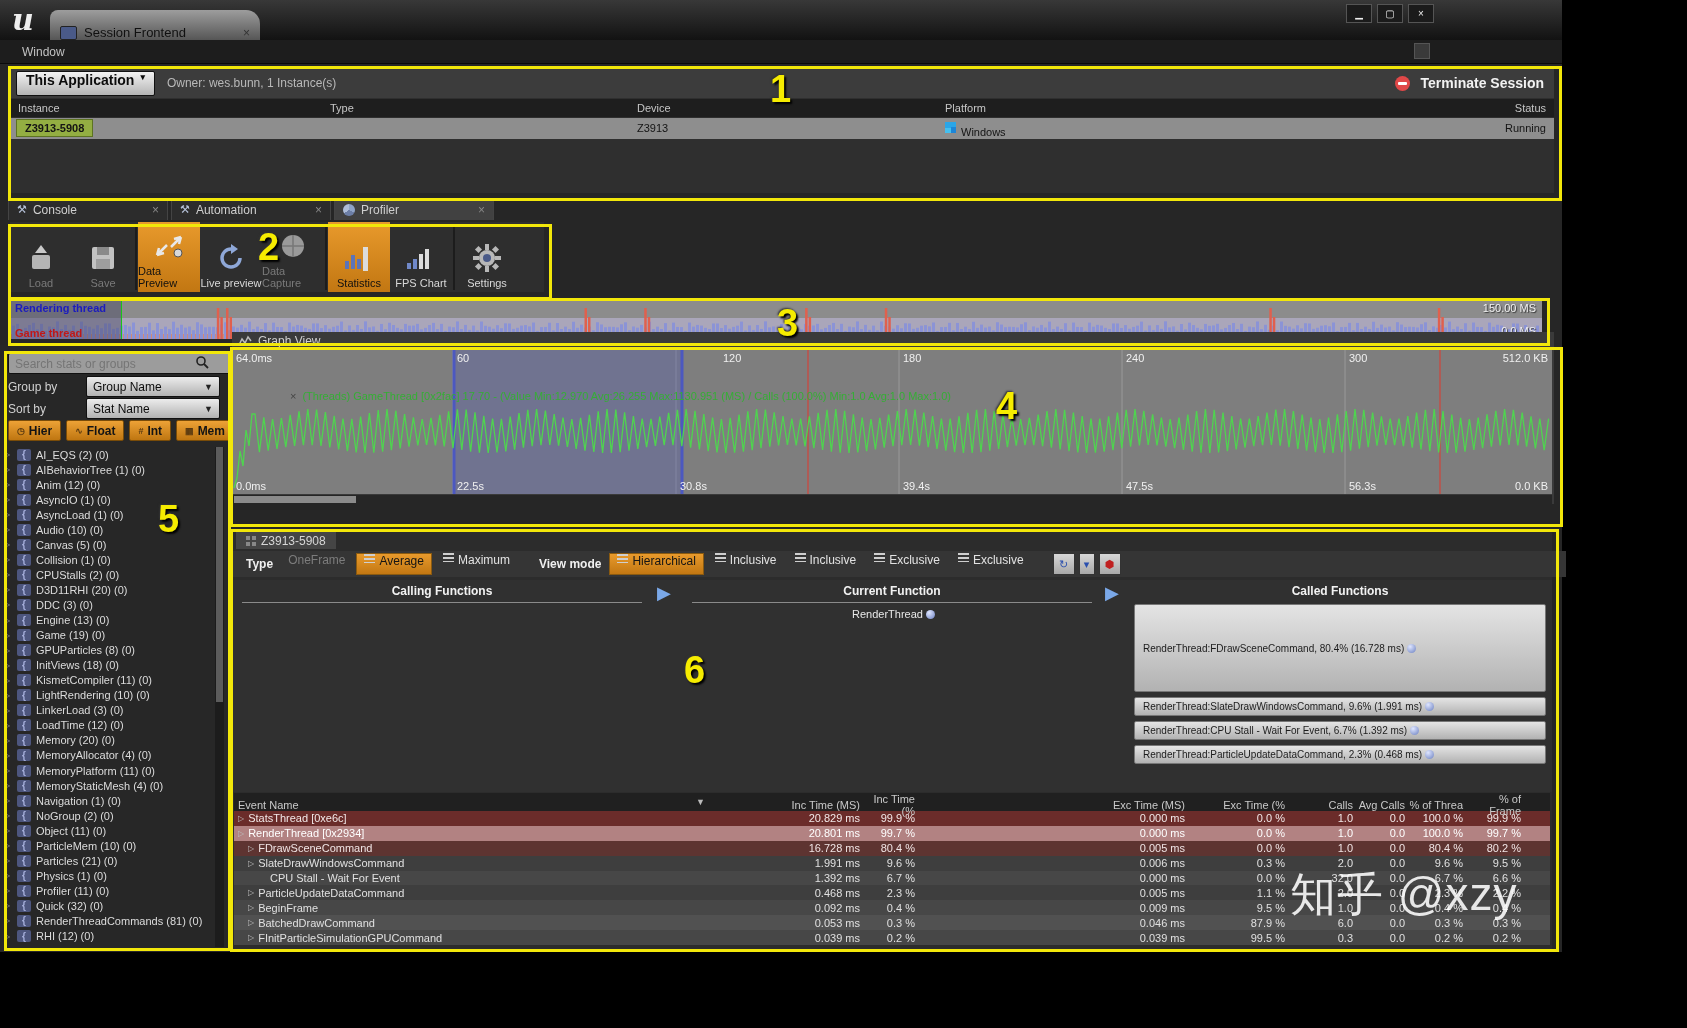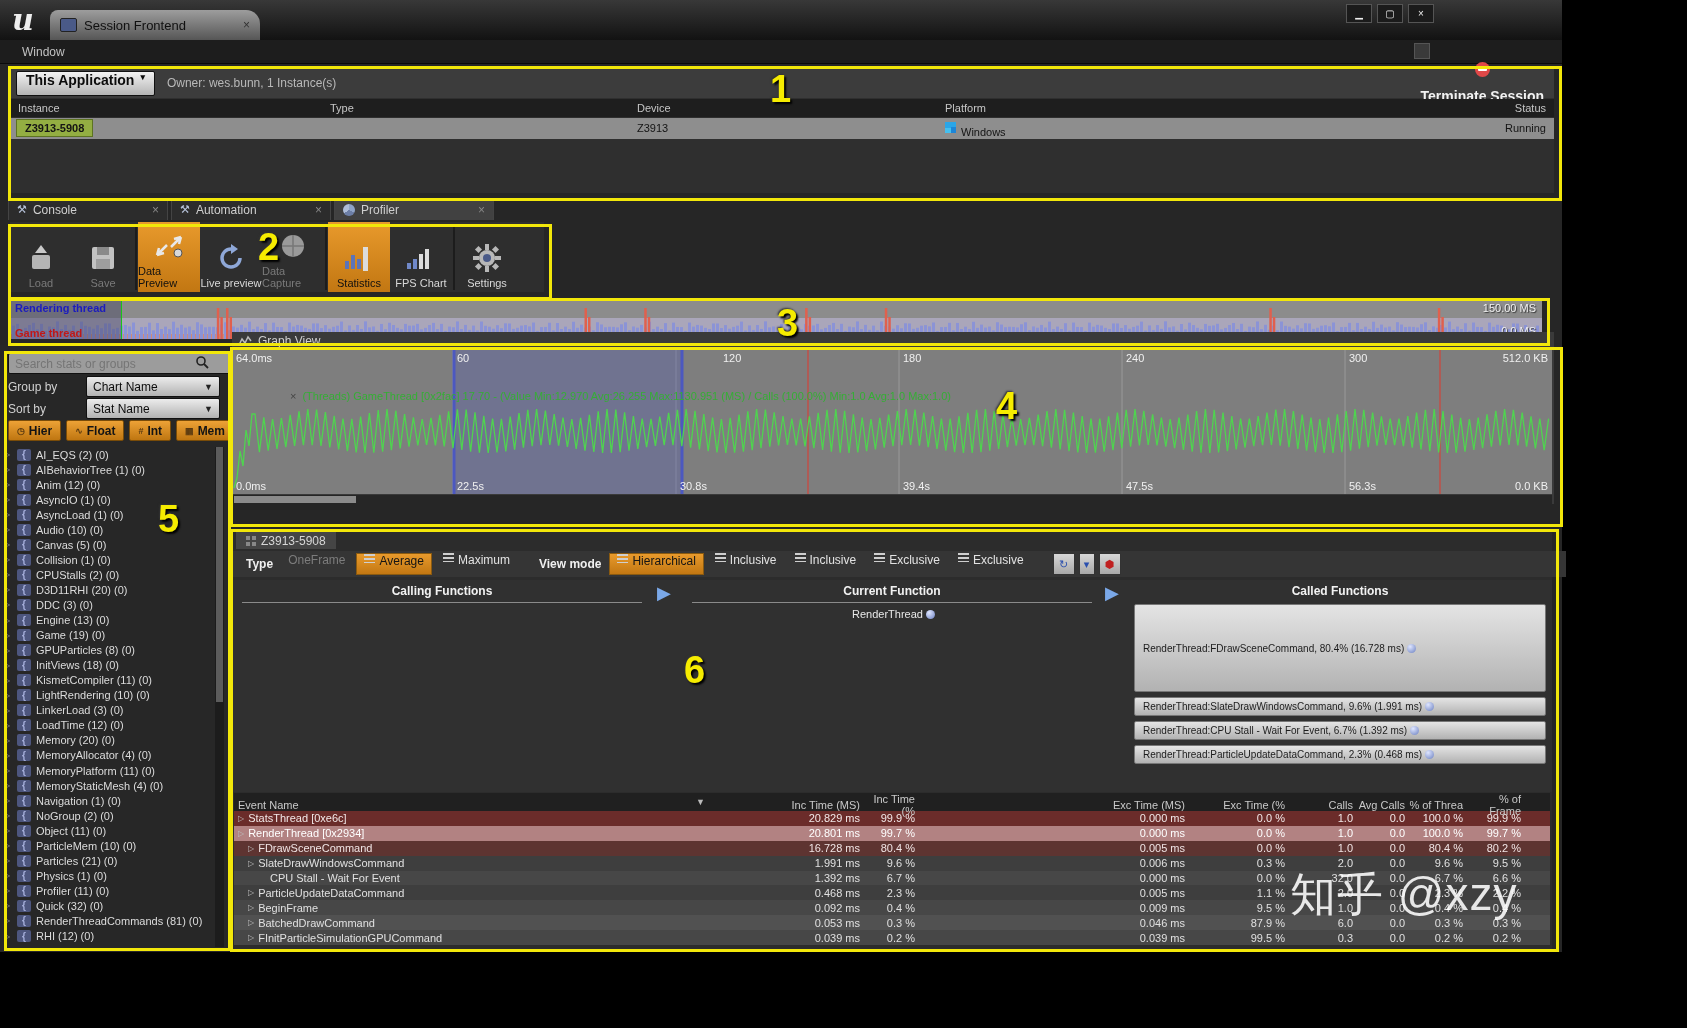--- a/index.html
+++ b/index.html
@@ -7,40 +7,40 @@
          font-family:"Liberation Sans",sans-serif;color:#ddd;font-size:11px;}
   .abs{position:absolute;}
   
   .win{position:absolute;left:0;top:0;width:1562px;height:952px;background:#262626;}
   .titlebar{position:absolute;left:0;top:0;width:100%;height:40px;
             background:linear-gradient(#383838,#121212);}
   .ue-logo{position:absolute;left:12px;top:2px;width:34px;height:34px;color:#eee;
            font-family:"DejaVu Serif",serif;font-size:30px;font-style:italic;font-weight:bold;}
   .doc-tab{position:absolute;left:50px;top:10px;width:190px;height:30px;
            background:linear-gradient(#9d9d9d,#565656);border-radius:8px 14px 0 0;
-           display:flex;align-items:center;gap:7px;padding:0 10px;color:#101010;font-size:13px;}
+           display:flex;align-items:flex-end;gap:7px;padding:0 10px;color:#101010;font-size:13px;}
   .doc-tab .ticon{width:15px;height:12px;background:#4a5a88;border:1px solid #222;border-radius:2px;}
   .doc-tab .closex{margin-left:auto;color:#333;font-size:12px;}
   .winctl{position:absolute;right:128px;top:4px;display:flex;gap:5px;}
   .winctl div{width:24px;height:17px;background:#1b1b1b;border:1px solid #555;color:#eee;
               font-size:10px;display:flex;align-items:center;justify-content:center;}
   .menubar{position:absolute;left:0;top:40px;width:100%;height:23px;background:#1d1d1d;
            border-bottom:1px solid #0a0a0a;display:flex;align-items:center;}
   .menubar span{margin-left:22px;color:#c2c2c2;font-size:12px;}
   .menugrip{position:absolute;right:132px;top:3px;width:14px;height:14px;background:#3a3a3a;border:1px solid #555;}
   
   .session{position:absolute;left:10px;top:68px;width:1544px;height:125px;background:#2f2f2f;}
   .sess-top{position:absolute;left:0;top:0;width:100%;height:30px;background:#3c3c3c;
             display:flex;align-items:center;}
   .app-select{margin-left:6px;height:23px;padding:0 9px;display:flex;align-items:flex-start;gap:6px;
               background:linear-gradient(#f2f2f2,#b5b5b5);border:1px solid #111;border-radius:2px;
               color:#0c0c0c;font-weight:bold;font-size:14px;}
   .owner{margin-left:12px;color:#b9b9b9;font-size:12px;}
   .terminate{margin-left:auto;margin-right:10px;display:flex;align-items:center;gap:11px;
-             color:#f2f2f2;font-weight:bold;font-size:14px;flex-direction:column;}
+             color:#f2f2f2;font-weight:bold;font-size:14px;}
   .term-ic{width:15px;height:15px;border-radius:50%;background:#e04848;position:relative;}
   .term-ic:before{content:"";position:absolute;left:3px;top:6px;width:9px;height:3px;background:#fff;border-radius:1px;}
   .sess-head{position:absolute;left:0;top:31px;width:100%;height:18px;background:#1e1e1e;color:#c6c6c6;}
   .sess-head span{position:absolute;top:3px;}
   .sess-row{position:absolute;left:0;top:50px;width:100%;height:21px;background:#8e8e8e;color:#141414;}
   .sess-row span{position:absolute;top:4px;}
   .inst-badge{left:6px;top:1px!important;background:#93ae42;padding:2px 8px;font-weight:bold;border:1px solid #5d7321;}
   .winlogo{display:inline-block;width:11px;height:11px;margin-right:5px;vertical-align:-1px;
            background:conic-gradient(#2aa6e8 0 25%,#1d86d8 0 50%,#45c0f0 0 75%,#2aa6e8 0);}
   
@@ -733,21 +733,21 @@
 
     <div class="sidebar">
       <input class="search" placeholder="Search stats or groups" style="">
       <svg class="mag abs" width="13" height="13">
         <circle cx="5" cy="5" r="4" fill="none" stroke="#222" stroke-width="1.6"></circle>
         <line x1="8" y1="8" x2="12" y2="12" stroke="#222" stroke-width="1.8"></line>
       </svg>
       <div class="drop-row" style="top:31px">
         <span class="lbl">Group by</span>
         <div class="dropdown">
-          <span>Chart Name</span>
+          <span>Group Name</span>
           <span class="car">▼</span>
         </div>
       </div>
       <div class="drop-row" style="top:53px">
         <span class="lbl">Sort by</span>
         <div class="dropdown">
           <span>Stat Name</span>
           <span class="car">▼</span>
         </div>
       </div>

